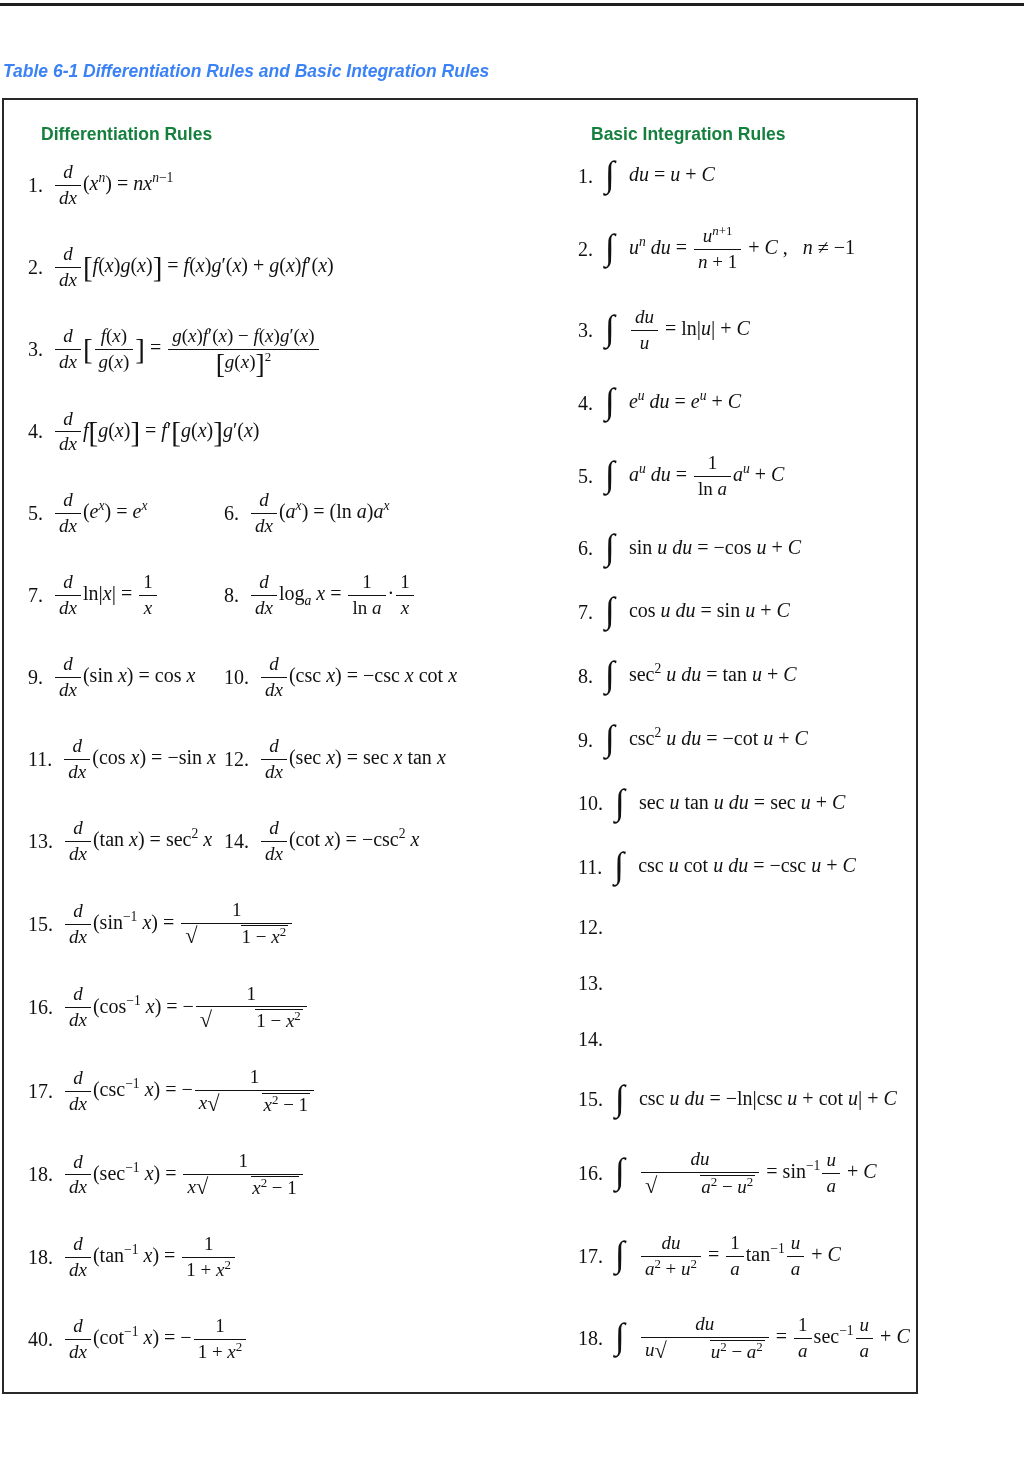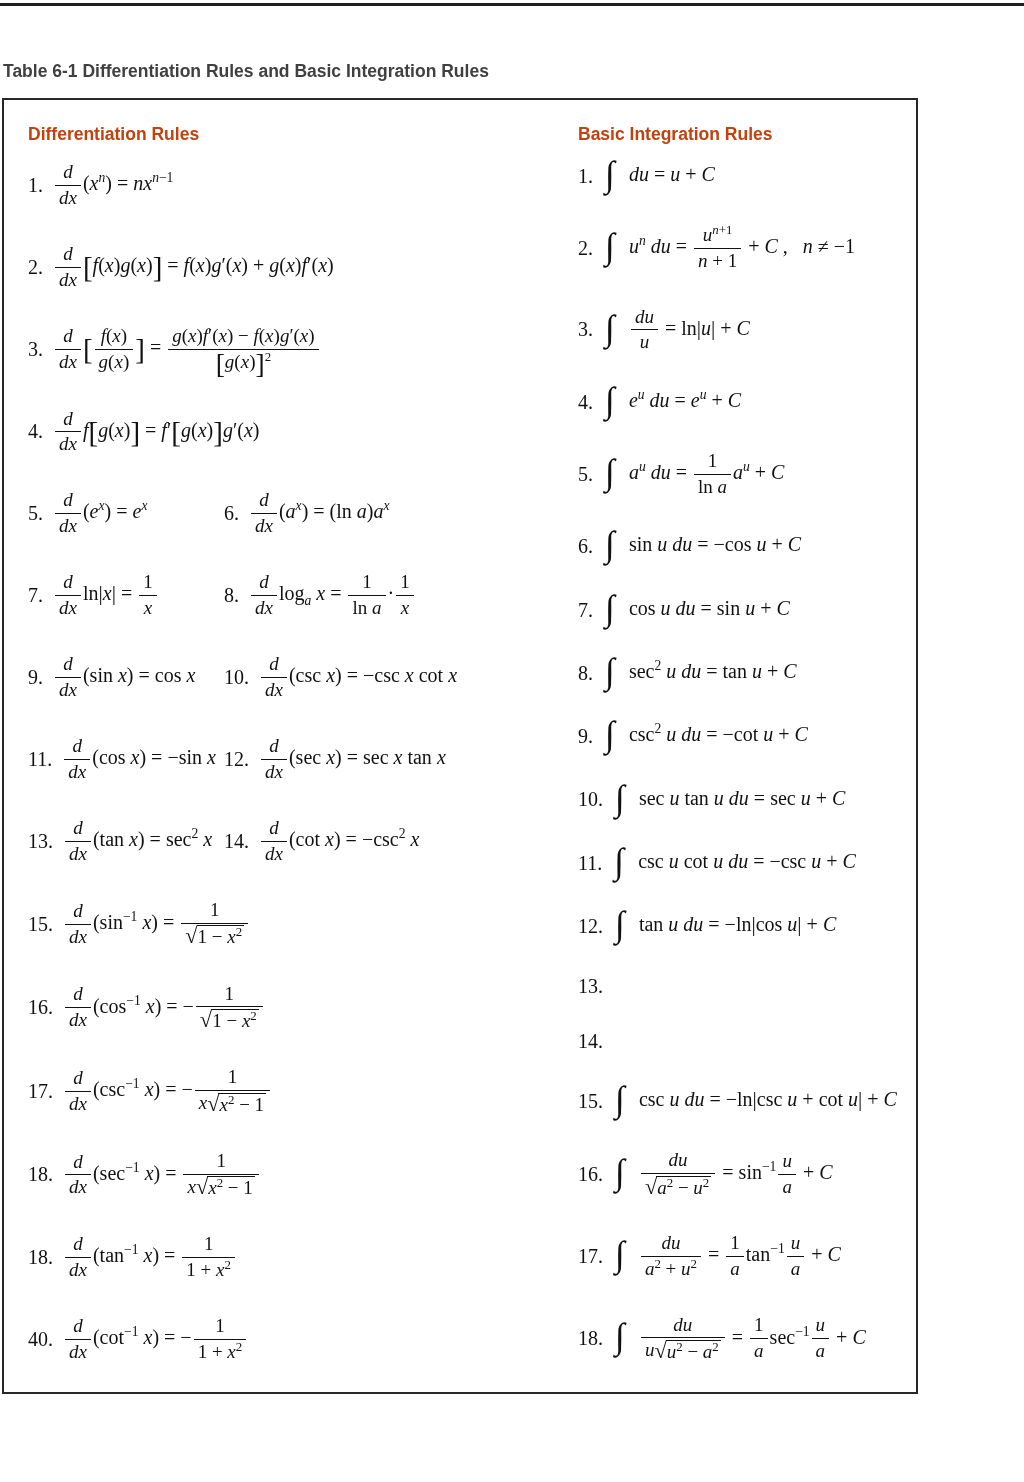--- a/index.html
+++ b/index.html
@@ -3,49 +3,49 @@
 <meta charset="utf-8">
 <title>Table 6-1</title>
 <style>
   html,body{margin:0;padding:0;background:#ffffff;}
   body{width:1024px;height:1482px;position:relative;color:#111;
        font-family:"Liberation Serif","DejaVu Serif",serif;}
   .page{position:absolute;inset:0;background:#fff;}
   .top-rule{position:absolute;top:3px;left:0;width:1024px;height:3px;background:#1e1e1e;}
   .doc-title{position:absolute;top:61px;left:3px;
              font-family:"Liberation Sans","DejaVu Sans",sans-serif;
-             font-size:17.5px;font-weight:700;color:#404040;}
+             font-size:17.5px;font-weight:700;color:#3b82f6;font-style:italic;}
   .panel{position:absolute;left:2px;top:98px;width:912px;height:1292px;
          border:2px solid #282828;background:#fff;}
   .col{position:absolute;display:flex;flex-direction:column;}
   .col-left{left:24px;top:24px;bottom:28px;width:494px;}
   .col-right{left:574px;top:24px;bottom:28px;width:362px;}
   .col-header{font-family:"Liberation Sans","DejaVu Sans",sans-serif;
-              font-size:17.5px;font-weight:700;color:#c2410c;}
+              font-size:17.5px;font-weight:700;color:#15803d;margin-left:13px;}
   .rows{flex:1;display:flex;flex-direction:column;justify-content:space-between;margin-top:16px;}
   .rule-row{display:flex;align-items:center;}
   .rule-item{display:flex;align-items:center;}
   .pair .rule-item:first-child{width:196px;flex:none;}
   .rule-num{font-size:20px;margin-right:10px;flex:none;}
   .rule-math{font-size:20px;white-space:nowrap;line-height:1.15;}
   .rule-math i{font-style:italic;}
   .fn{font-style:normal;}
   .bar{font-size:1.06em;}
   .frac{display:inline-block;vertical-align:middle;text-align:center;
         font-size:0.95em;margin:0 2px;line-height:1.2;}
   .frac .num{display:block;padding:0 4px 1px;border-bottom:1.5px solid #111;}
   .frac .den{display:block;padding:1px 4px 0;text-align:center;}
   sup{font-size:0.68em;line-height:0;}
   sub{font-size:0.68em;line-height:0;}
   .int{font-style:normal;font-size:1.8em;line-height:0.85;vertical-align:middle;
        margin:0 9px 0 2px;position:relative;top:-2px;}
   .big{font-size:1.45em;line-height:0.8;vertical-align:middle;font-weight:400;}
   .sqrt{display:inline-block;vertical-align:middle;white-space:nowrap;}
   .sqrt .rt{font-size:1.18em;line-height:1;margin-right:-1px;}
-  .sqrt .rad{display:inline-block;border-top:1.5px solid #111;padding:0 2px 0 1px;}
+  .sqrt .rad{display:inline-block;border-top:1.5px solid #111;padding:0 2px 0 1px;margin-left:44px;}
 </style>
 </head>
 <body>
 
 <div class="page">
   <div class="top-rule"></div>
   <div class="doc-title">Table 6-1 Differentiation Rules and Basic Integration Rules</div>
 
   <div class="panel">
     <div class="col col-left">
@@ -228,21 +228,20 @@
           </div>
           <div class="rule-row">
             <span class="rule-item">
               <span class="rule-num">11.</span>
               <span class="rule-math"><span class="int">∫</span>&nbsp;<span class="fn">csc</span>&nbsp;<i>u</i>&nbsp;<span class="fn">cot</span>&nbsp;<i>u</i>&nbsp;<i>d</i><i>u</i>&nbsp;=&nbsp;−<span class="fn">csc</span>&nbsp;<i>u</i>&nbsp;+&nbsp;<i>C</i></span>
             </span>
           </div>
           <div class="rule-row">
             <span class="rule-item">
               <span class="rule-num">12.</span>
-              <span class="rule-math"><span class="int">∫</span>&nbsp;<span class="fn">tan</span>&nbsp;<i>u</i>&nbsp;<i>d</i><i>u</i>&nbsp;=&nbsp;−<span class="fn">ln</span><span class="bar">|</span><span class="fn">cos</span>&nbsp;<i>u</i><span class="bar">|</span>&nbsp;+&nbsp;<i>C</i></span>
             </span>
           </div>
           <div class="rule-row">
             <span class="rule-item">
               <span class="rule-num">13.</span>
             </span>
           </div>
           <div class="rule-row">
             <span class="rule-item">
               <span class="rule-num">14.</span>

